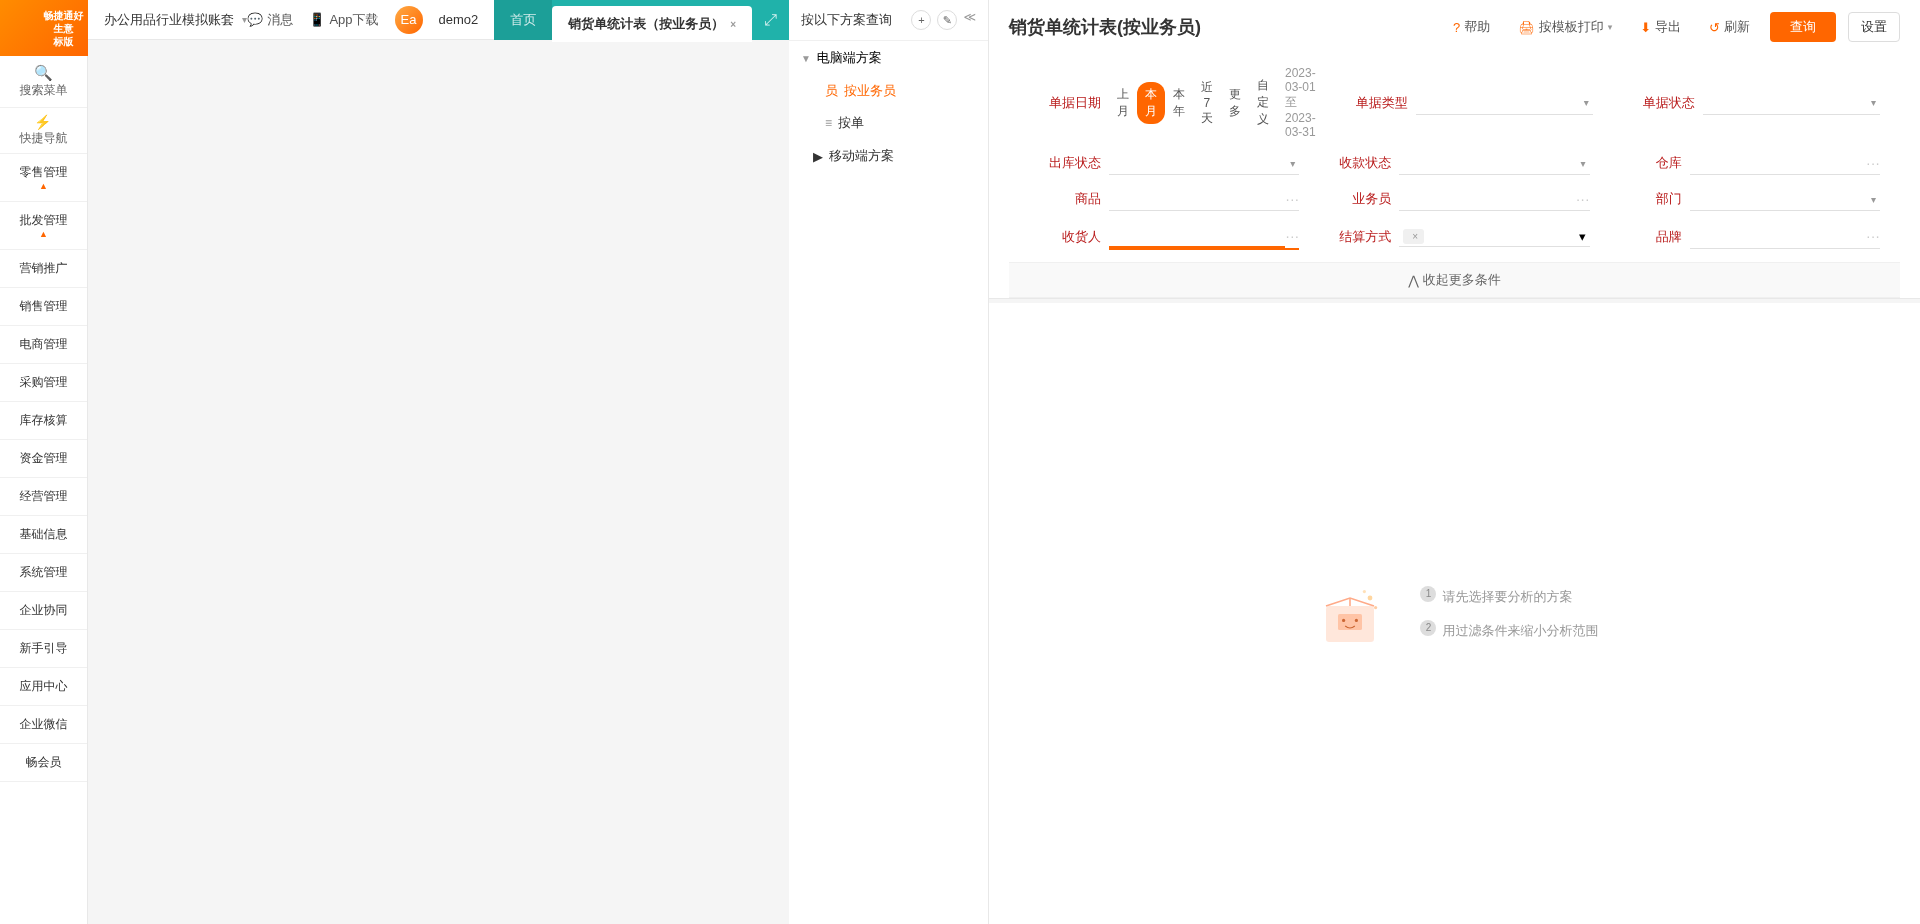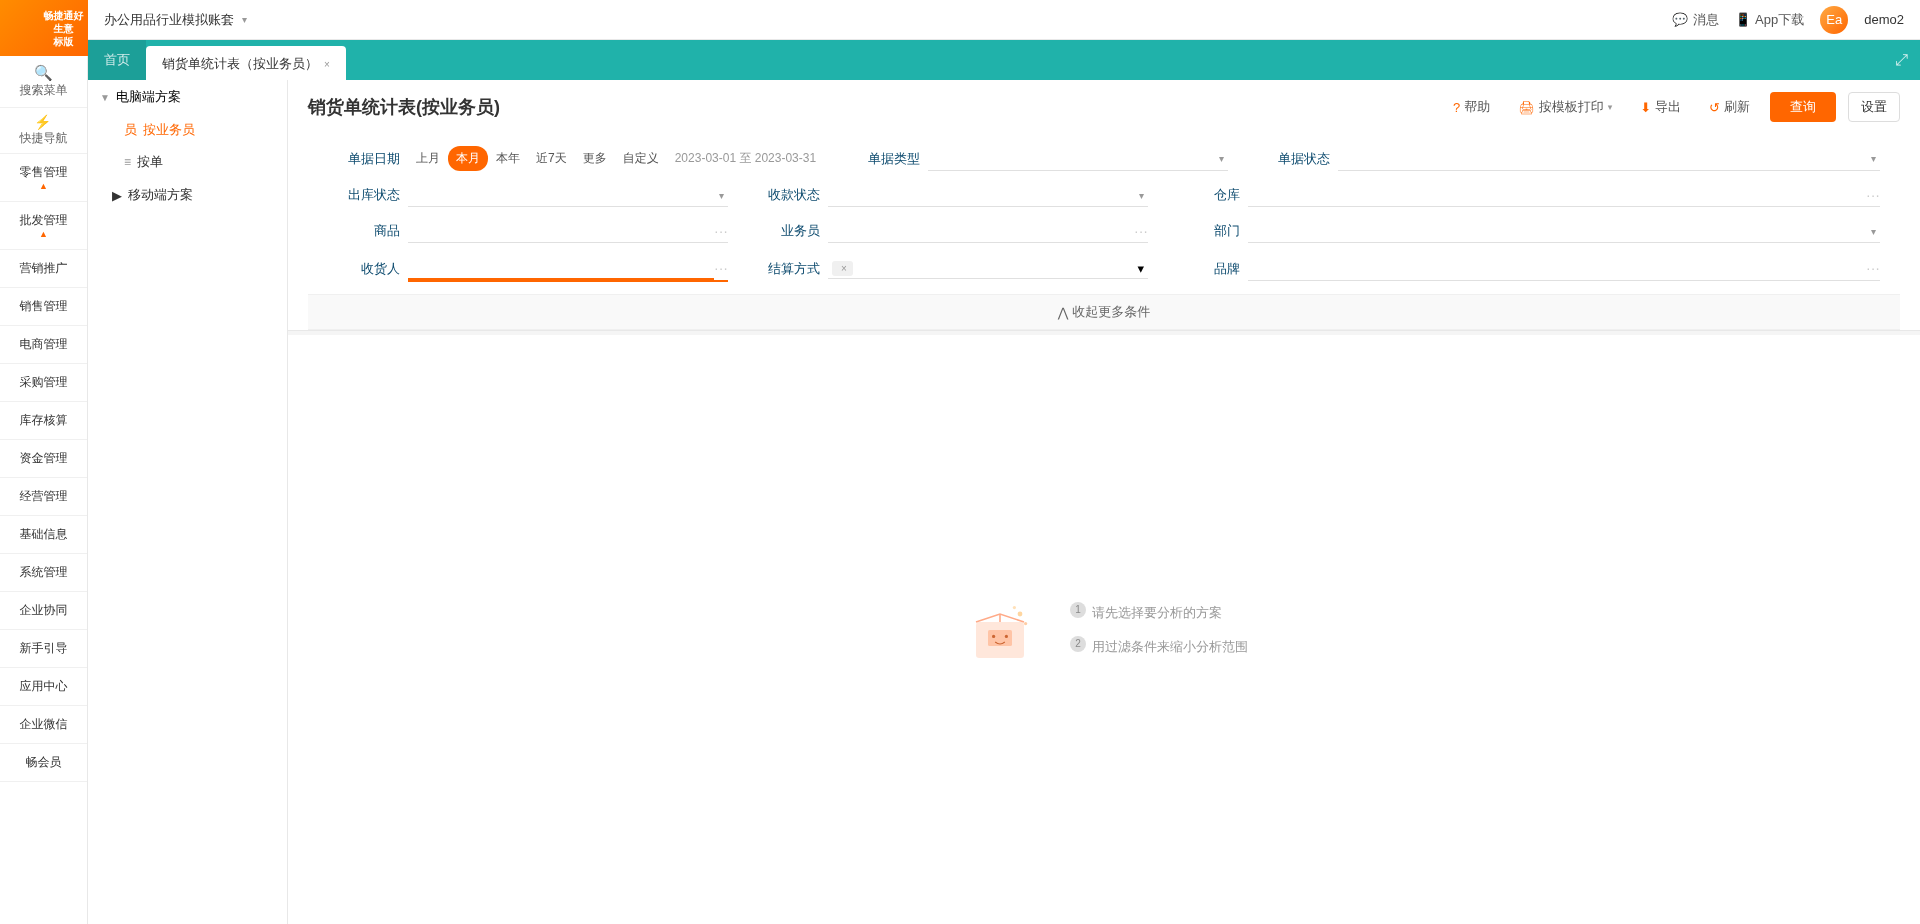--- a/index.html
+++ b/index.html
@@ -57,21 +57,21 @@
       font-size: 12px;
       color: #333;
       cursor: pointer;
       border-bottom: 1px solid #f0f0f0;
     }
 
     
     .main {
       flex: 1;
       display: flex;
-      flex-direction: column;
+      flex-direction: row;
       overflow: hidden;
     }
 
     
     .topbar {
       height: 40px;
       background: #fff;
       border-bottom: 1px solid #e8e8e8;
       display: flex;
       align-items: center;
@@ -119,20 +119,21 @@
       color: rgba(255,255,255,0.8);
       gap: 6px;
     }
     .tab.home { background: rgba(0,0,0,0.1); }
     .tab.active {
       background: #fff;
       color: #333;
       border-radius: 4px 4px 0 0;
       margin-top: 8px;
       height: 36px;
+      font-weight: bold;
     }
     .tab .close-icon { font-size: 10px; color: #999; }
     .tab-maximize { margin-left: auto; padding: 0 12px; color: rgba(255,255,255,0.8); cursor: pointer; font-size: 16px; }
 
     
     .content {
       flex: 1;
       display: flex;
       overflow: hidden;
       background: #f5f5f5;
@@ -244,21 +245,21 @@
     }
     .filter-row {
       display: flex;
       align-items: center;
       margin-bottom: 12px;
       gap: 0;
     }
     .filter-row:last-child { margin-bottom: 0; }
     .filter-label {
       width: 80px;
-      color: #0c4a6e;
+      color: #b91c1c;
       font-size: 13px;
       flex-shrink: 0;
       text-align: right;
       padding-right: 8px;
     }
     .filter-control {
       flex: 1;
       max-width: 320px;
       margin-right: 20px;
     }
@@ -521,20 +522,28 @@
     </div>
     <div style="flex:1;"></div>
     <div class="tab-maximize">
       <span>⤢</span>
     </div>
   </div>
 
   <div class="content">
 
     <div class="left-panel">
+      <div class="panel-header">
+        <span>按以下方案查询</span>
+        <div class="actions">
+          <div class="action-btn">+</div>
+          <div class="action-btn">✎</div>
+          <div class="collapse-btn">≪</div>
+        </div>
+      </div>
       <div class="tree-item">
         <span class="arrow">▼</span>
         <span>电脑端方案</span>
       </div>
       <div class="tree-child selected">
         <div class="orange-dot">员</div>
         <span>按业务员</span>
       </div>
       <div class="tree-child">
         <span class="small-icon">≡</span>

